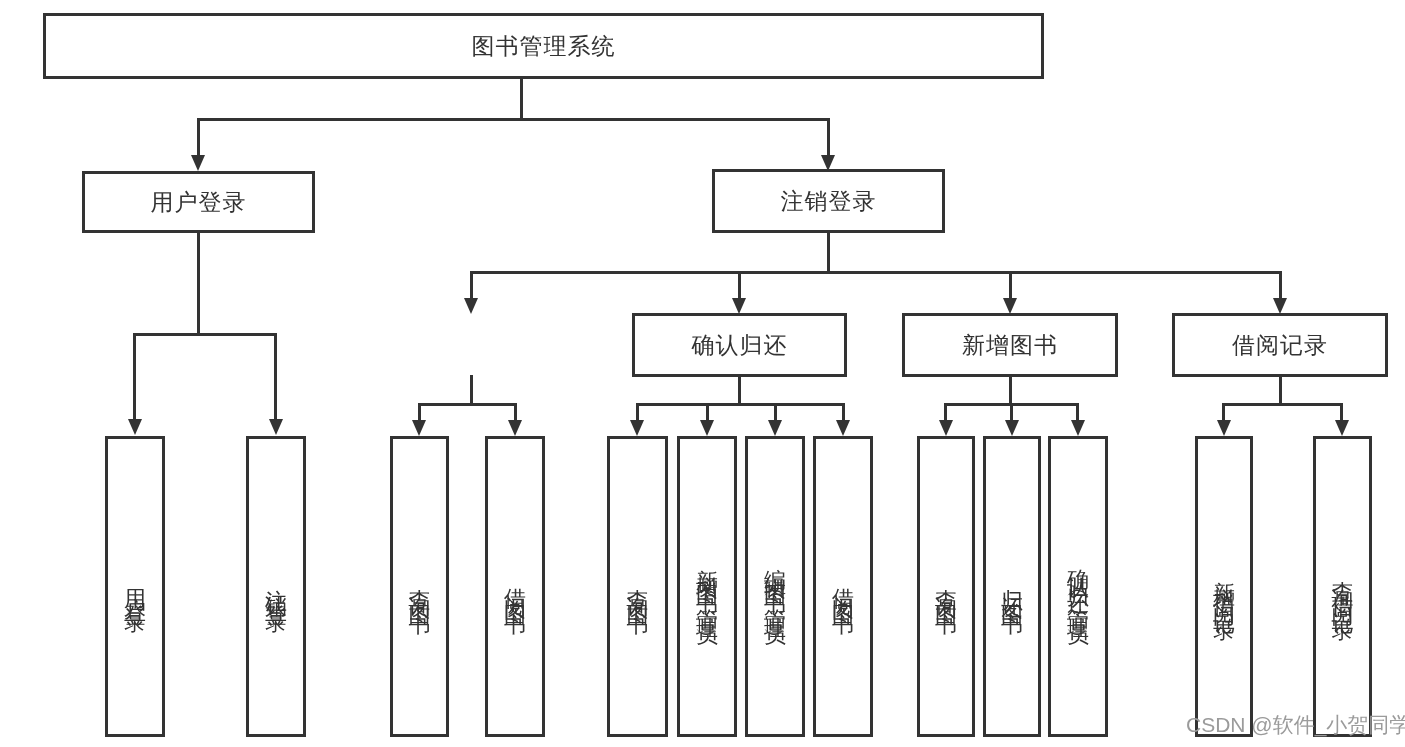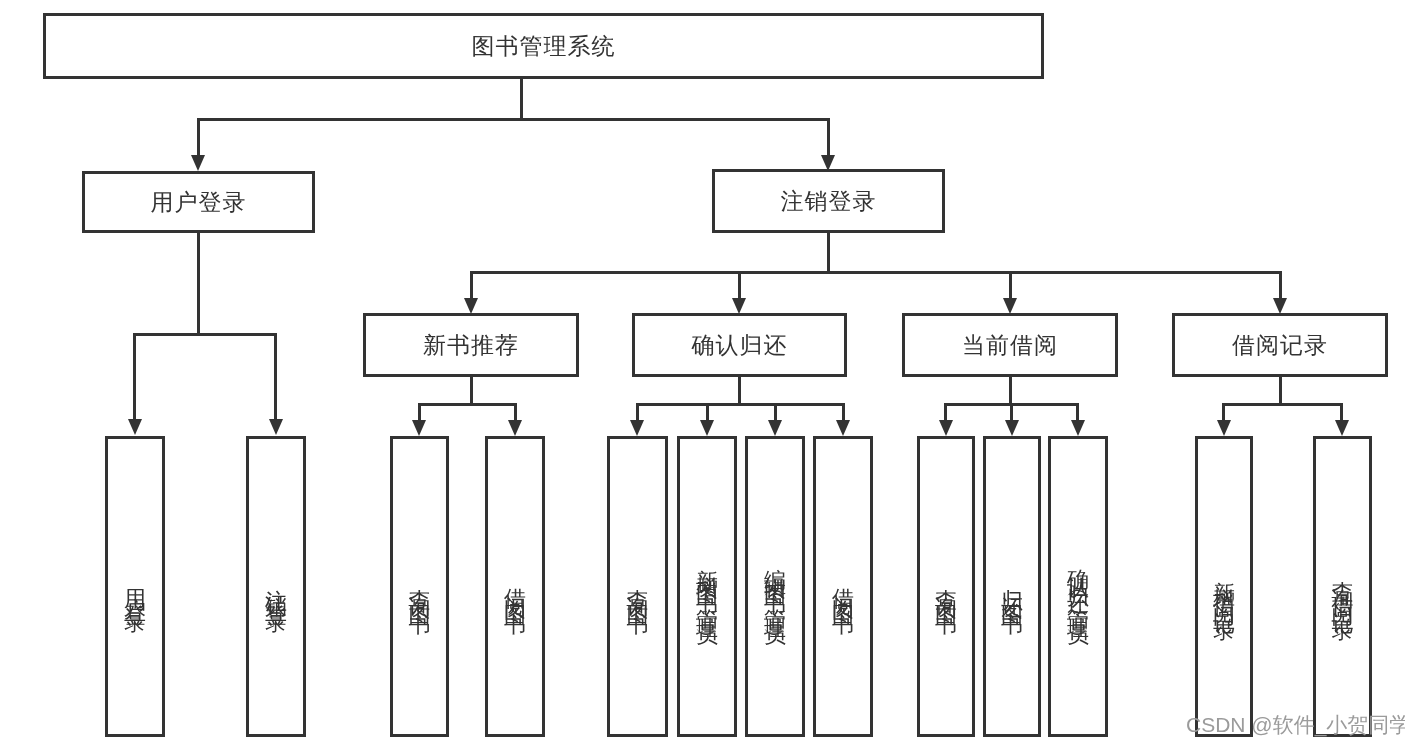--- a/index.html
+++ b/index.html
@@ -103,28 +103,25 @@
     <span>图书管理系统</span>
   </div>
 
   <div class="box hbox" style="left:82px;top:171px;width:233px;height:62px;">
     <span>用户登录</span>
   </div>
   <div class="box hbox" style="left:712px;top:169px;width:233px;height:64px;">
     <span>注销登录</span>
   </div>
 
-  <div class="box hbox" style="left:363px;top:313px;width:216px;height:64px;">
-    <span>新书推荐</span>
-  </div>
   <div class="box hbox" style="left:632px;top:313px;width:215px;height:64px;">
     <span>确认归还</span>
   </div>
   <div class="box hbox" style="left:902px;top:313px;width:216px;height:64px;">
-    <span>当前借阅</span>
+    <span>新增图书</span>
   </div>
   <div class="box hbox" style="left:1172px;top:313px;width:216px;height:64px;">
     <span>借阅记录</span>
   </div>
 
   <div class="box vbox" style="left:105px;top:436px;width:60px;height:301px;">
     <span>用户登录</span>
   </div>
   <div class="box vbox" style="left:246px;top:436px;width:60px;height:301px;">
     <span>注销登录</span>

